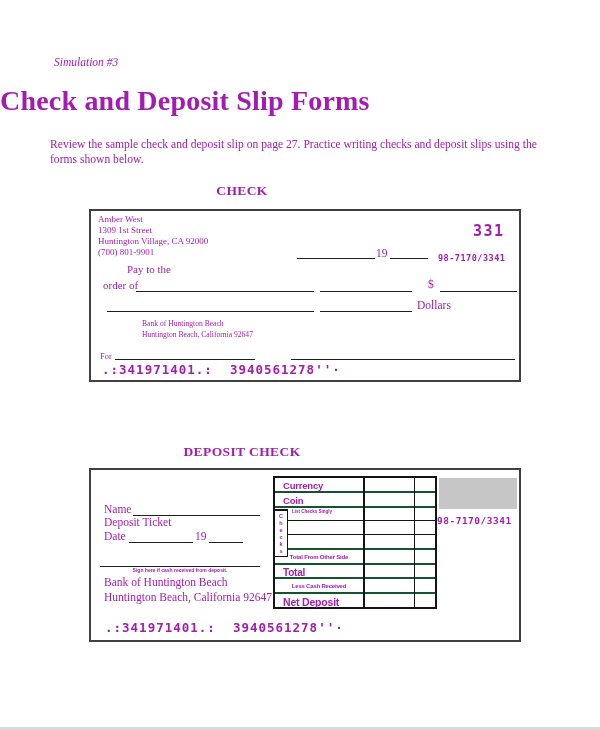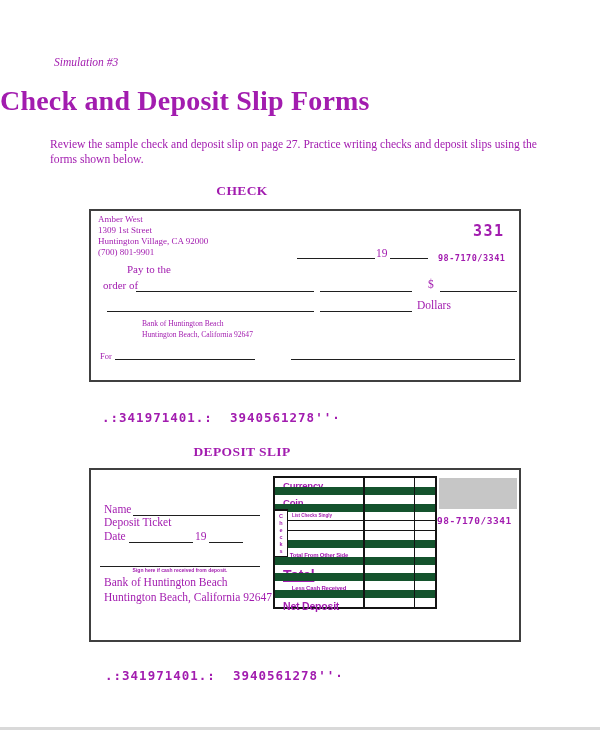--- a/index.html
+++ b/index.html
@@ -25,41 +25,41 @@
   
   .payer{left:7px;top:3px;font-size:9px;line-height:11px;}
   .check-num{left:382px;top:11px;font-size:15px;font-weight:bold;letter-spacing:1.5px;}
   .check-fraction{left:347px;top:42px;font-size:8.5px;font-weight:bold;letter-spacing:.5px;}
   .paytothe{left:20px;top:52px;font-size:11px;margin-left:16px;}
   .orderof{left:12px;top:68px;font-size:11px;}
   .dollar-sign{left:337px;top:67px;font-size:11.5px;}
   .dollars-label{left:326px;top:88px;font-size:11.5px;text-align:center;}
   .bankblock{left:51px;top:108px;font-size:7.6px;line-height:10.5px;}
   .for-label{left:9px;top:140px;font-size:8.5px;}
-  .micr{font-size:12.5px;font-weight:bold;letter-spacing:1px;white-space:pre;margin-top:48px;}
+  .micr{font-size:12.5px;font-weight:bold;letter-spacing:1px;white-space:pre;}
   .check-micr{left:11px;top:151px;}
 
   
   .dt-label{left:13px;top:6px;font-size:11.5px;margin-top:40px;}
   .dep-name{left:13px;top:33px;font-size:11.5px;text-align:right;}
   .dep-date{left:13px;top:60px;font-size:11.5px;}
   .dep-19{left:104px;top:60px;font-size:11.5px;}
   .sign-cap{left:9px;top:97px;width:160px;text-align:center;font-size:5px;font-weight:bold;}
   .dep-bank{left:13px;top:105px;font-size:11.5px;line-height:15px;}
   .dep-micr{left:14px;top:150px;}
   .gray-box{left:348px;top:8px;width:78px;height:31px;background:#c6c6c6;}
   .dep-fraction{left:346px;top:45px;font-size:9.5px;font-weight:bold;letter-spacing:.5px;}
 
   
   .dtable{position:absolute;left:182px;top:6px;width:164px;height:133px;
           border:2px solid #141414;box-sizing:border-box;
           display:flex;flex-direction:column;}
   .trow{flex:1;position:relative;box-sizing:border-box;}
   .bt1{border-top:1px solid #141414;}
-  .bt2{border-top:8px solid #14532d;}
+  .bt2{border-top:2px solid #14532d;}
   .vline{position:absolute;top:0;bottom:0;background:#141414;z-index:1;}
   .v1{left:88px;width:2px;}
   .v2{left:139px;width:1px;}
   .r-bold{position:absolute;left:8px;top:2px;font-weight:bold;font-size:9.5px;letter-spacing:-.2px;}
   .r-small{position:absolute;left:0;top:4px;width:88px;text-align:center;
            font-size:6px;font-weight:bold;letter-spacing:-.2px;}
   .list-checks{position:absolute;left:17px;top:1px;font-size:4.5px;font-weight:bold;}
   .checks-strip{position:absolute;left:0;top:31px;width:13px;height:48px;background:#fff;
                 border-top:2px solid #141414;border-right:1px solid #141414;
                 border-bottom:1px solid #141414;box-sizing:border-box;z-index:2;
@@ -112,21 +112,21 @@
       <div>Huntington Beach, California 92647</div>
     </div>
 
     <div class="abs for-label">For</div>
     <div class="ln" style="left:24px;top:148px;width:140px;"></div>
     <div class="ln" style="left:200px;top:148px;width:224px;"></div>
 
     <div class="abs micr mono check-micr">.:341971401.:  3940561278''·</div>
   </div>
 
-  <div class="abs sec-heading" style="top:444px;">DEPOSIT SLIP</div>
+  <div class="abs sec-heading" style="top:444px;">DEPOSIT CHECK</div>
 
   <div class="formbox deposit-box">
     <div class="abs dt-label">Deposit Ticket</div>
 
     <div class="abs dep-name">Name</div>
     <div class="ln" style="left:42px;top:45px;width:127px;"></div>
 
     <div class="abs dep-date">Date</div>
     <div class="ln" style="left:38px;top:72px;width:64px;"></div>
     <div class="abs dep-19">19</div>
@@ -154,21 +154,21 @@
       </div>
       <div class="trow bt2">
         <span class="list-checks">List Checks Singly</span>
       </div>
       <div class="trow bt1"></div>
       <div class="trow bt1"></div>
       <div class="trow bt2">
         <span class="r-small">Total From Other Side</span>
       </div>
       <div class="trow bt2">
-        <span class="r-bold" style="font-size:14px;text-decoration:underline;">Total</span>
+        <span class="r-bold" style="font-size:10px;text-decoration:underline;">Total</span>
       </div>
       <div class="trow bt2">
         <span class="r-small">Less Cash Received</span>
       </div>
       <div class="trow bt2">
         <span class="r-bold" style="font-size:10.5px;">Net Deposit</span>
       </div>
 
       <div class="checks-strip">
         <span>C</span>

